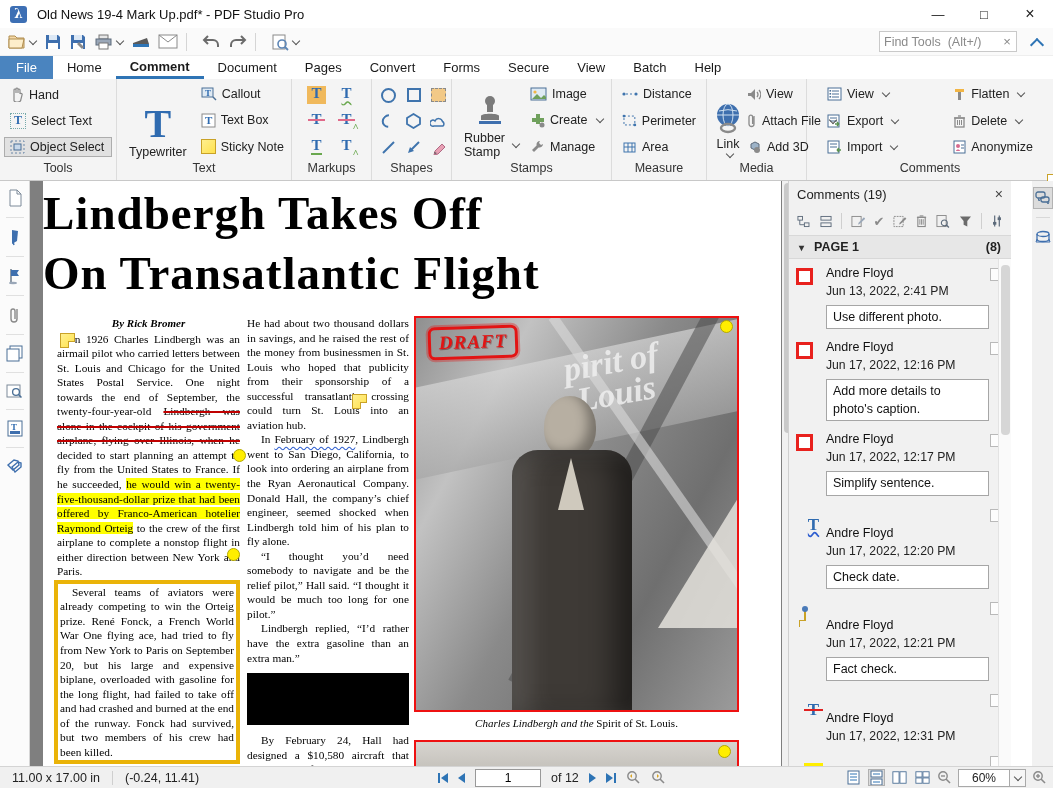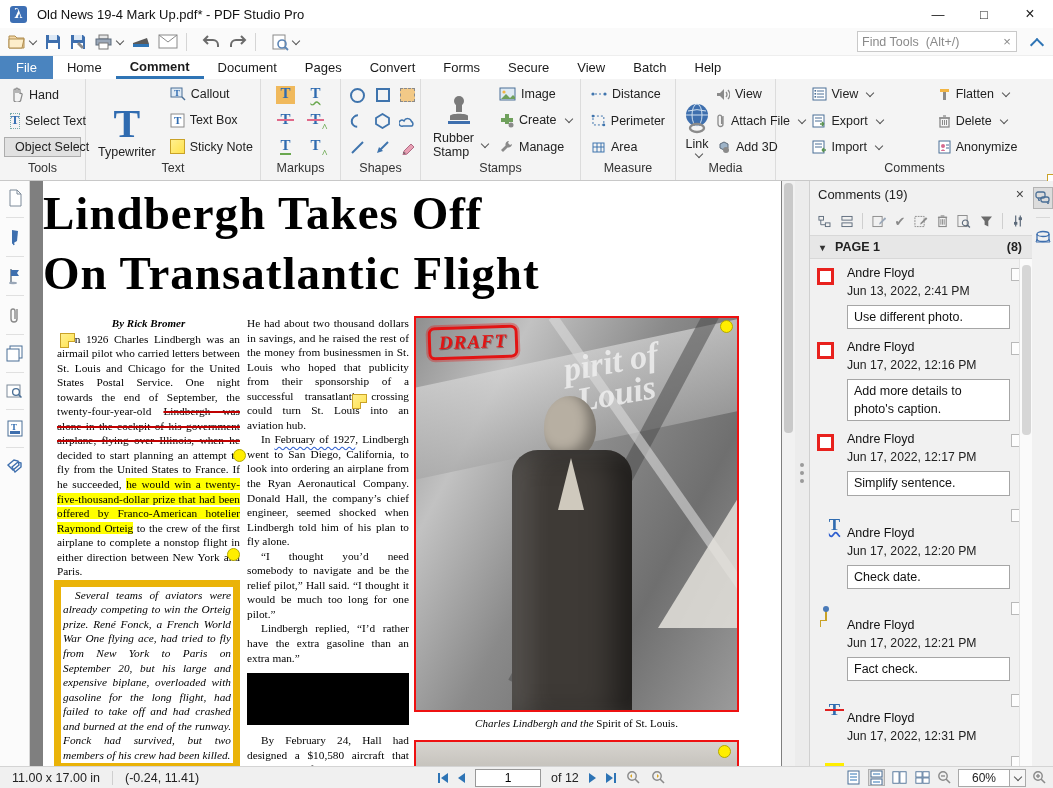--- a/index.html
+++ b/index.html
@@ -14,21 +14,21 @@
 .winbtn{width:46px;height:28px;display:flex;align-items:center;justify-content:center;font-size:13px;color:#222;}
 .winbtn.close{font-size:16px;}
 
 
 #quickbar{position:absolute;left:0;top:28px;width:1053px;height:28px;background:#fafafa;display:flex;align-items:center;border-bottom:1px solid #eee;}
 .qicon{margin-left:7px;display:flex;align-items:center;}
 .qsep{width:1px;height:18px;background:#d5d5d5;margin:0 8px;}
 .chev{display:inline-block;width:8px;height:8px;position:relative;margin-left:3px;}
 .chev::after{content:"";position:absolute;left:1px;top:0;width:5px;height:5px;border-right:1.4px solid #555;border-bottom:1.4px solid #555;transform:rotate(45deg);}
 #findwrap{margin-left:auto;display:flex;align-items:center;margin-right:8px;}
-#find-input{width:160px;height:21px;border:1px solid #c9c9c9;background:#fff;font-size:12.5px;padding:0 4px;color:#333;font-family:"Liberation Sans",sans-serif;}
+#find-input{width:138px;height:21px;border:1px solid #c9c9c9;background:#fff;font-size:12.5px;padding:0 4px;color:#333;font-family:"Liberation Sans",sans-serif;}
 #find-input::placeholder{color:#8a8a8a;}
 #find-clear{margin-left:-18px;color:#888;font-size:13px;width:16px;text-align:center;}
 #collapse-ribbon{margin-left:14px;width:16px;height:14px;position:relative;}
 #collapse-ribbon::after{content:"";position:absolute;left:3px;top:5px;width:8px;height:8px;border-left:2.5px solid #2e74b5;border-top:2.5px solid #2e74b5;transform:rotate(45deg);}
 
 
 #tabs{position:absolute;left:0;top:56px;width:1053px;height:23px;background:#fff;display:flex;align-items:stretch;font-size:13px;}
 .tab{padding:0 14px;display:flex;align-items:center;color:#1a1a1a;}
 .tab.file{background:#4a84bf;color:#fff;padding:0 16px;}
 .tab.active{border-bottom:3px solid #2e74b5;font-weight:bold;}
@@ -74,42 +74,42 @@
 #cols{position:absolute;left:14px;top:135px;width:710px;}
 .ncol{position:absolute;top:0;font-family:"Liberation Serif",serif;font-size:11.3px;line-height:14.55px;text-align:justify;color:#000;}
 #col1{left:0;width:183px;}
 #col2{left:190px;width:162px;}
 #col3{left:357px;width:325px;}
 .ncol p{text-indent:14px;margin:0;}
 .byline{text-align:center;font-style:italic;font-weight:bold;font-size:11px;margin-bottom:1px;}
 .strike{text-decoration:line-through;text-decoration-color:#c00000;text-decoration-thickness:1.5px;}
 .hlyellow{background:#ffff00;}
 .sqwavy{text-decoration:underline;text-decoration-style:wavy;text-decoration-color:#2f5fd0;text-underline-offset:2px;}
-.redbox{border:7px solid #eab308;padding:1px 2px;margin:1px 0 0 -3px;font-style:italic;}
+.redbox{border:4px solid #eab308;padding:1px 2px;margin:1px 0 0 -3px;}
 .redaction{width:100%;height:52px;background:#000;margin:8px 0;}
 #photo-box{border:2px solid #ee1111;height:396px;position:relative;background:linear-gradient(118deg,#8f8f8f 0%,#c2c2c2 22%,#8a8a8a 48%,#6f6f6f 72%,#9b9b9b 100%);overflow:hidden;}
 .ph-band{position:absolute;left:-20px;top:30px;width:420px;height:90px;background:linear-gradient(#d6d6d6,#a8a8a8);transform:rotate(-12deg);opacity:.7;}
 .ph-strut1{position:absolute;left:190px;top:-30px;width:16px;height:420px;background:#4c4c4c;transform:rotate(28deg);opacity:.55;}
 .ph-strut2{position:absolute;left:255px;top:-40px;width:10px;height:430px;background:#dadada;transform:rotate(-35deg);opacity:.6;}
 .ph-head{position:absolute;left:128px;top:78px;width:52px;height:62px;background:#b7afa2;border-radius:50% 50% 45% 45%;box-shadow:inset -8px -6px 12px rgba(0,0,0,.35);}
 .ph-body{position:absolute;left:96px;top:132px;width:120px;height:270px;background:#3e3a36;border-radius:26px 26px 0 0;box-shadow:inset 18px 0 24px rgba(255,255,255,.12), inset -18px 0 30px rgba(0,0,0,.5);}
 .ph-shirt{position:absolute;left:142px;top:140px;width:26px;height:52px;background:#cfc9bd;clip-path:polygon(50% 0,100% 100%,0 100%);}
 .ph-sail{position:absolute;left:242px;top:180px;width:80px;height:130px;background:#e4e2dc;clip-path:polygon(0 100%,100% 0,100% 100%);opacity:.85;}
 .ph-letter{position:absolute;left:150px;top:28px;transform:rotate(-10deg);font-family:"Liberation Serif",serif;font-weight:bold;font-style:italic;color:rgba(238,238,238,.85);font-size:34px;line-height:.95;text-align:center;}
 #draft-stamp{position:absolute;left:12px;top:8px;width:90px;height:33px;border:3px solid #e21414;border-radius:7px;box-shadow:0 0 0 2px rgba(226,20,20,.35);display:flex;align-items:center;justify-content:center;transform:rotate(-2deg);background:rgba(130,130,130,.25);}
 #draft-stamp span{font-style:italic;font-weight:bold;font-size:19px;color:#e21414;letter-spacing:1px;text-shadow:1px 1px 0 rgba(80,0,0,.4);}
 #photo-caption{text-align:center;font-size:11px;margin-top:4px;}
 #photo-caption .ital{font-style:italic;}
 #strip-box{border:2px solid #ee1111;height:30px;margin-top:9px;position:relative;background:linear-gradient(#d7d4cf,#c5c2bc);}
 .ydot{position:absolute;width:13px;height:13px;border-radius:50%;background:#ffee00;border:1px solid #b5a900;}
 .note{position:absolute;width:15px;height:15px;background:linear-gradient(135deg,#ffef8f 0%,#ffe24d 100%);border:1px solid #c9a227;}
 .note::after{content:"";position:absolute;right:-1px;bottom:-1px;width:6px;height:6px;background:#fff;border-left:1px solid #c9a227;border-top:1px solid #c9a227;}
 
 
-#comments-panel{position:absolute;left:809px;top:0;width:223px;height:585px;background:#f1f1f1;border-left:1px solid #d0d0d0;overflow:hidden;}
+#comments-panel{position:absolute;left:788px;top:0;width:223px;height:585px;background:#f1f1f1;border-left:1px solid #d0d0d0;overflow:hidden;}
 #cp-header{height:26px;display:flex;align-items:center;padding:0 8px;font-size:13px;color:#222;}
 #cp-close{margin-left:auto;color:#444;font-size:14px;}
 #cp-toolbar{height:28px;display:flex;align-items:center;gap:9px;padding:0 8px;}
 .cpsep{width:1px;height:16px;background:#cfcfcf;}
 #cp-group{height:24px;background:#e7e7e7;border-top:1px solid #d8d8d8;border-bottom:1px solid #d8d8d8;display:flex;align-items:center;font-size:12.5px;font-weight:bold;color:#222;padding:0 10px;}
 #cp-group .tri{margin-right:10px;font-size:10px;color:#333;}
 #cp-group .cnt{margin-left:auto;font-weight:bold;}
 #cp-list{position:relative;height:507px;overflow:hidden;}
 #cp-scroll{position:absolute;right:0;top:0;width:13px;height:100%;background:#fafafa;border-left:1px solid #e3e3e3;}
 #cp-scroll .thumb{position:absolute;left:2px;top:6px;width:9px;height:170px;background:#d6d6d6;border-radius:4px;}
@@ -244,21 +244,21 @@
   <div class="tab">Convert</div>
   <div class="tab">Forms</div>
   <div class="tab">Secure</div>
   <div class="tab">View</div>
   <div class="tab">Batch</div>
   <div class="tab">Help</div>
 </div>
 
 <div id="ribbon">
 
-  <div class="rgroup" style="width:86px">
+  <div class="rgroup" style="width:117px">
     <div class="rbody">
         <div class="vstack" style="width:100%">
       <div class="ritem">
         <svg width="14" height="15" viewBox="0 0 14 15">
               <path d="M4 14V7M4 7V3a1 1 0 0 1 2 0v3M6 6V2a1 1 0 0 1 2 0v4M8 6V3a1 1 0 0 1 2 0v4M10 7a1 1 0 0 1 2 1l-1 4a3 3 0 0 1-3 3H6a3 3 0 0 1-2-1" fill="none" stroke="#8a8a8a" stroke-width="1.2"></path>
             </svg>
         <span>Hand</span>
       </div>
       <div class="ritem">
         <span class="mt" style="border:1px dotted #7aa;width:16px;height:16px;font-size:12px">T</span>

